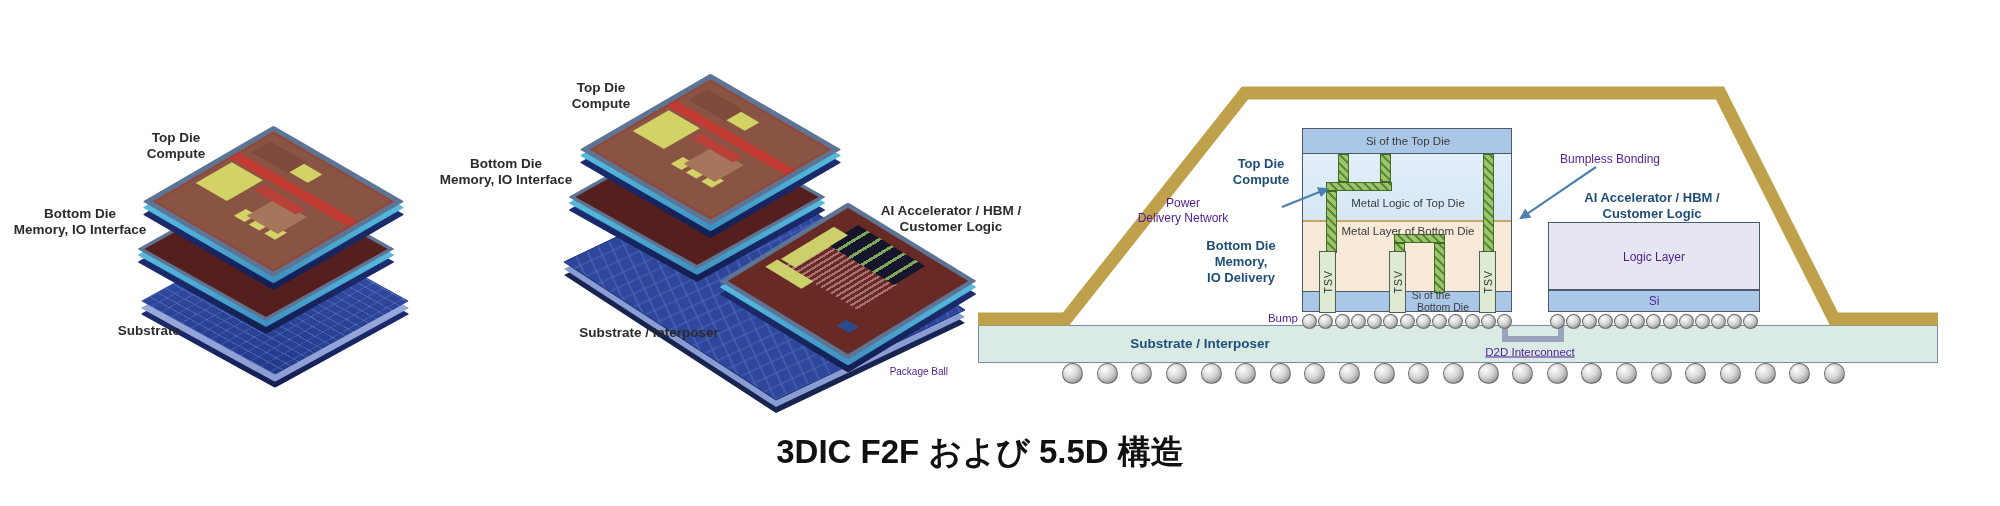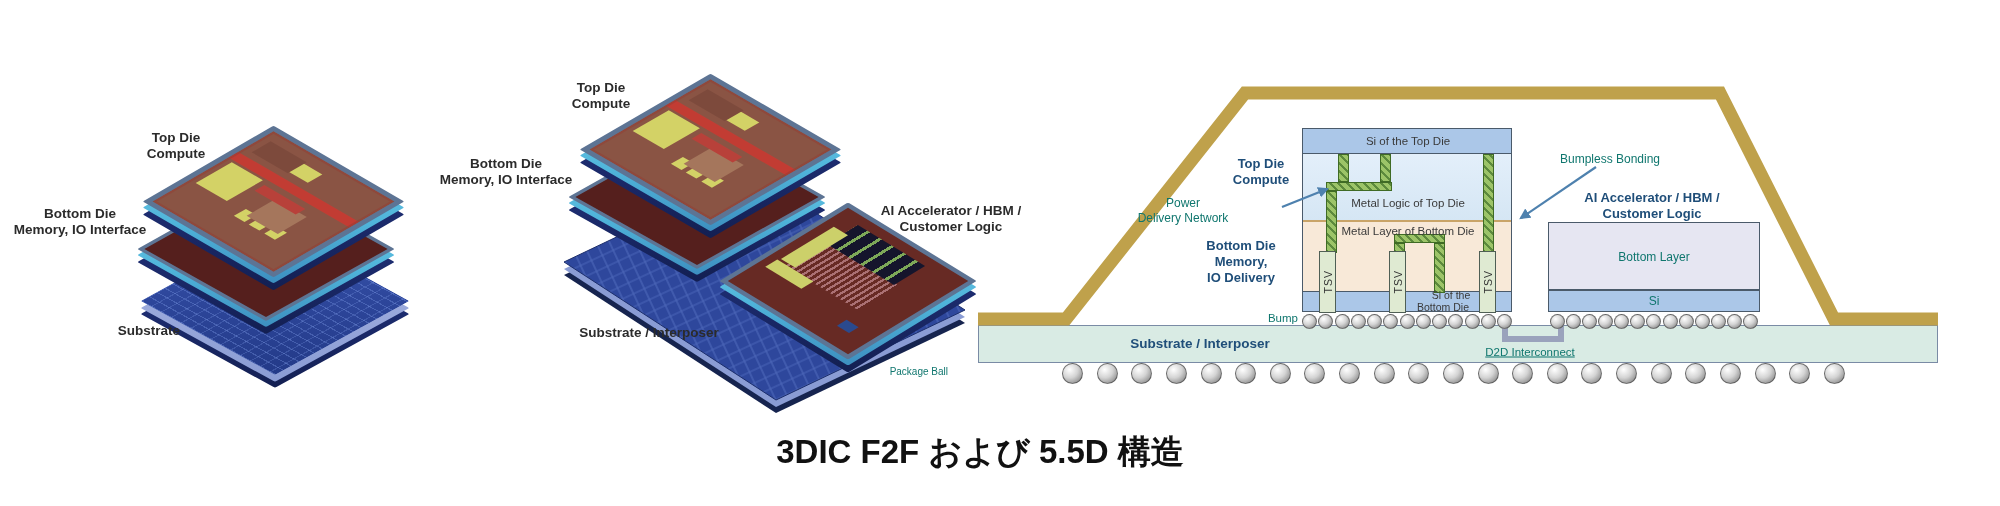--- a/index.html
+++ b/index.html
@@ -4,21 +4,21 @@
 <style>
   html,body{margin:0;padding:0;background:#fff;}
   .canvas{position:relative;width:2000px;height:506px;background:#fff;overflow:hidden;
           font-family:"Liberation Sans","DejaVu Sans",sans-serif;}
   .abs{position:absolute;}
   
   .lbl{position:absolute;transform:translate(-50%,-50%);text-align:center;white-space:nowrap;}
   .lbl div{white-space:nowrap;}
   .black-b{color:#2b2b2b;font-weight:bold;font-size:13.5px;line-height:16px;}
   .blue-b{color:var(--label_blue,#1F4E79);font-weight:bold;font-size:13px;line-height:16px;}
-  .gray-r{color:#0f766e;font-size:11.5px;line-height:15px;}
+  .gray-r{color:#4c1d95;font-size:11.5px;line-height:15px;}
   
   .iso{position:absolute;left:calc(var(--cx) - var(--s)/2);top:calc(var(--cy) - var(--s)/2);
        width:var(--s);height:var(--s);}
   .iso>div{position:absolute;inset:0;transform:translateY(var(--dy,0px)) scaleY(var(--sy)) rotate(45deg);
            border-radius:2px;box-sizing:border-box;}
   .iso-dark{--dy:13px;background:linear-gradient(135deg,#2a3d92 0%,#1b2a6b 55%,#131f52 100%);}
   .iso-rim{--dy:6px;background:linear-gradient(135deg,#79d2ec 0%,#4fb4da 60%,#3d8fc0 100%);}
   .face-compute{border:7px solid #5d7494;
     background:
       linear-gradient(#7d4a3c,#7d4a3c) 8% 10%/30% 16% no-repeat,
@@ -253,28 +253,28 @@
       <div class="tsv" style="left:86px;top:122px;">
           <span>TSV</span>
         </div>
       <div class="tsv" style="left:176px;top:122px;">
           <span>TSV</span>
         </div>
 
       <div class="stack-txt" style="left:105px;top:12px;">Si of the Top Die</div>
       <div class="stack-txt" style="left:105px;top:74px;">Metal Logic of Top Die</div>
       <div class="stack-txt" style="left:105px;top:102px;">Metal Layer of Bottom Die</div>
-      <div class="stack-txt" style="left:148px;top:166px;font-size:10.5px;">Si of the</div>
+      <div class="stack-txt" style="left:128px;top:166px;font-size:10.5px;">Si of the</div>
       <div class="stack-txt" style="left:140px;top:178px;font-size:10.5px;">Bottom Die</div>
     </div>
 
     <div class="rdie-metal"></div>
     <div class="rdie-si"></div>
     <div class="lbl gray-r z7" style="left:1654px;top:257px;font-size:12px;">
-      <div>Bottom Layer</div>
+      <div>Logic Layer</div>
     </div>
     <div class="lbl gray-r z7" style="left:1654px;top:301px;font-size:12px;">
       <div>Si</div>
     </div>
 
     <div class="lbl blue-b z7" style="left:1261px;top:172px;">
       <div>Top Die</div>
         <div>Compute</div>
     </div>
     <div class="lbl gray-r z7" style="left:1183px;top:211px;font-size:12px;">

